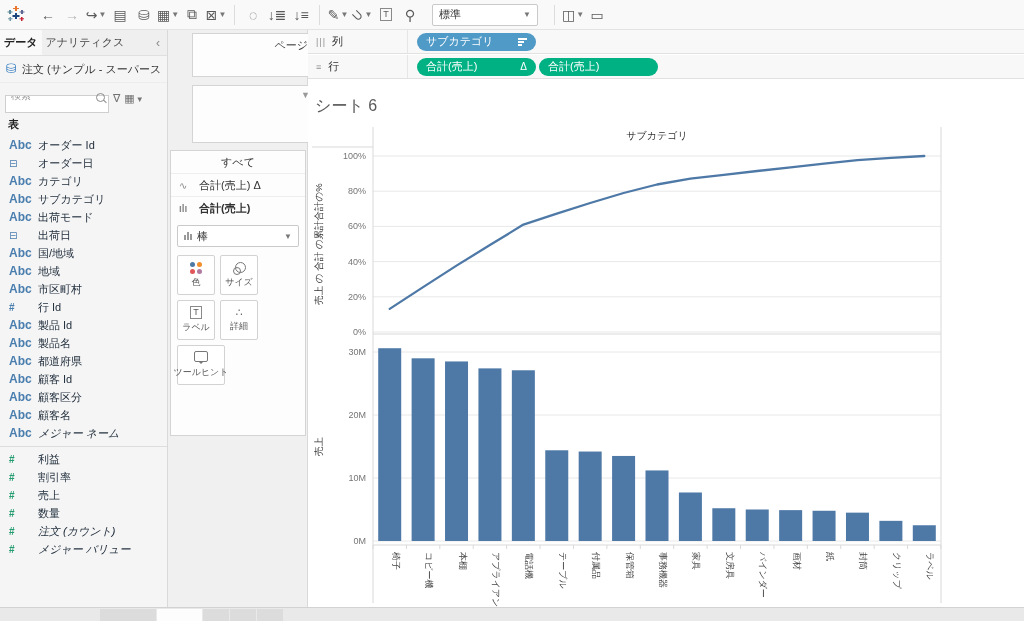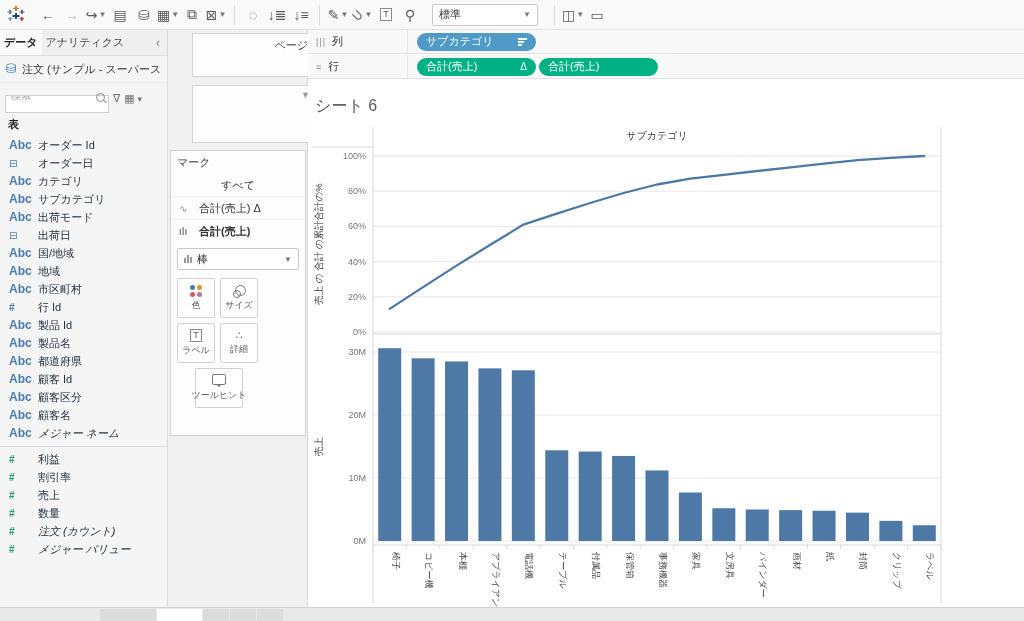--- a/index.html
+++ b/index.html
@@ -59,21 +59,21 @@
   .mlayer.head{justify-content:center;border-top:none;}
   .mlayer.active{font-weight:bold;}
   .typebox{margin:6px 6px 8px 6px;height:20px;border:1px solid #c9c9c9;background:#fff;border-radius:2px;
            display:flex;align-items:center;gap:5px;padding:0 6px;}
   .bars3{display:inline-flex;align-items:flex-end;gap:1px;}
   .bars3 i{width:2px;background:#9a9a9a;display:block;}
   .typebox .caret{margin-left:auto;}
   .btngrid{display:flex;flex-wrap:wrap;gap:5px;padding:0 6px;}
   .mbtn{width:36px;height:38px;border:1px solid #d2d2d2;border-radius:2px;background:#fff;
         display:flex;flex-direction:column;align-items:center;justify-content:center;gap:2px;}
-  .mbtn.wide{width:46px;margin-left:18px;}
+  .mbtn.wide{width:46px;}
   .mbtn .lbl{font-size:9px;color:#555;white-space:nowrap;}
   .dots4{width:12px;height:12px;display:grid;grid-template-columns:5px 5px;gap:2px;}
   .dots4 i{width:5px;height:5px;border-radius:50%;display:block;}
   .circ2{position:relative;width:13px;height:12px;}
   .circ2 i{position:absolute;border:1px solid #777;border-radius:50%;display:block;}
   .bubble{width:12px;height:9px;border:1px solid #777;border-radius:2px;position:relative;margin-bottom:2px;}
   .bubble::after{content:"";position:absolute;left:3px;bottom:-3px;border-left:3px solid transparent;
         border-right:3px solid transparent;border-top:3px solid #777;}
   .micon{color:#666;font-size:11px;line-height:11px;}
   
@@ -316,21 +316,20 @@
 </div>
 
 <div class="panel">
   <div class="card" style="top:3px;height:44px;">
     <div class="cardlabel">ページ</div>
   </div>
   <div class="card" style="top:55px;height:58px;">
     <span class="carddrop">▼</span>
   </div>
   <div class="marksbody">
-    <div class="cardlabel">マーク</div>
     <div class="mlayer head">
       <span>すべて</span>
     </div>
     <div id="marklayers">
         <div class="mlayer">
           <span class="mi">∿</span>
           <span>合計(売上) Δ</span>
         </div>
         <div class="mlayer active">
           <span class="mi">ılı</span>

